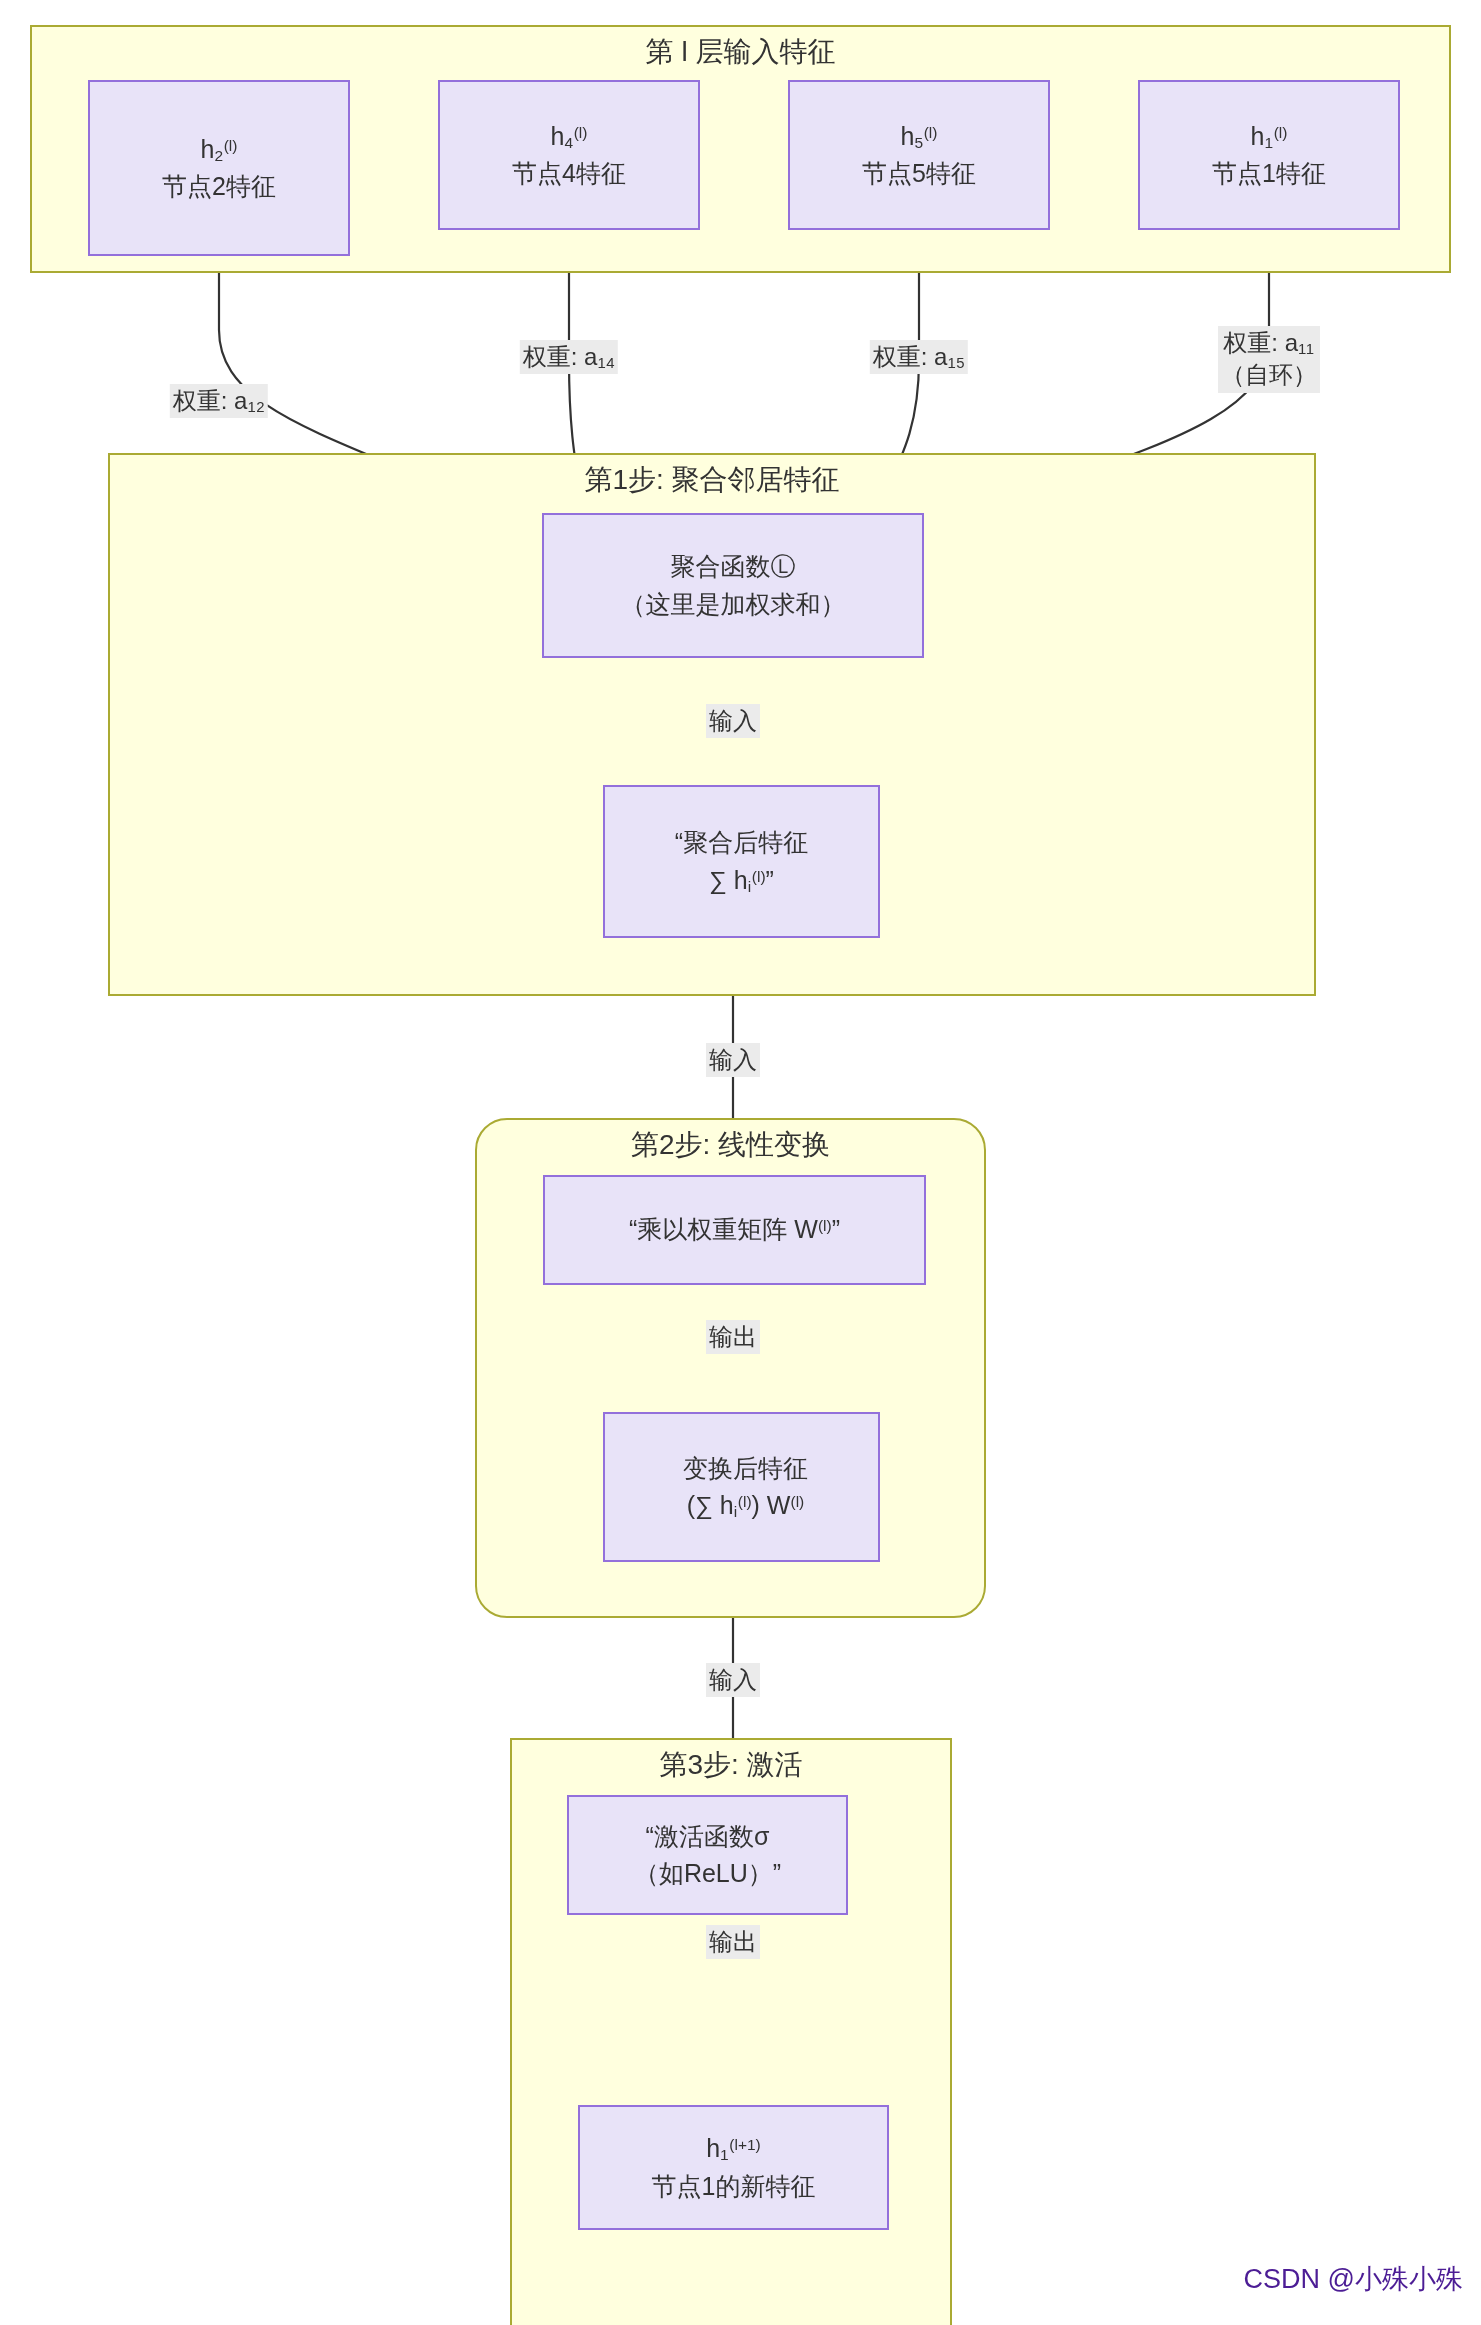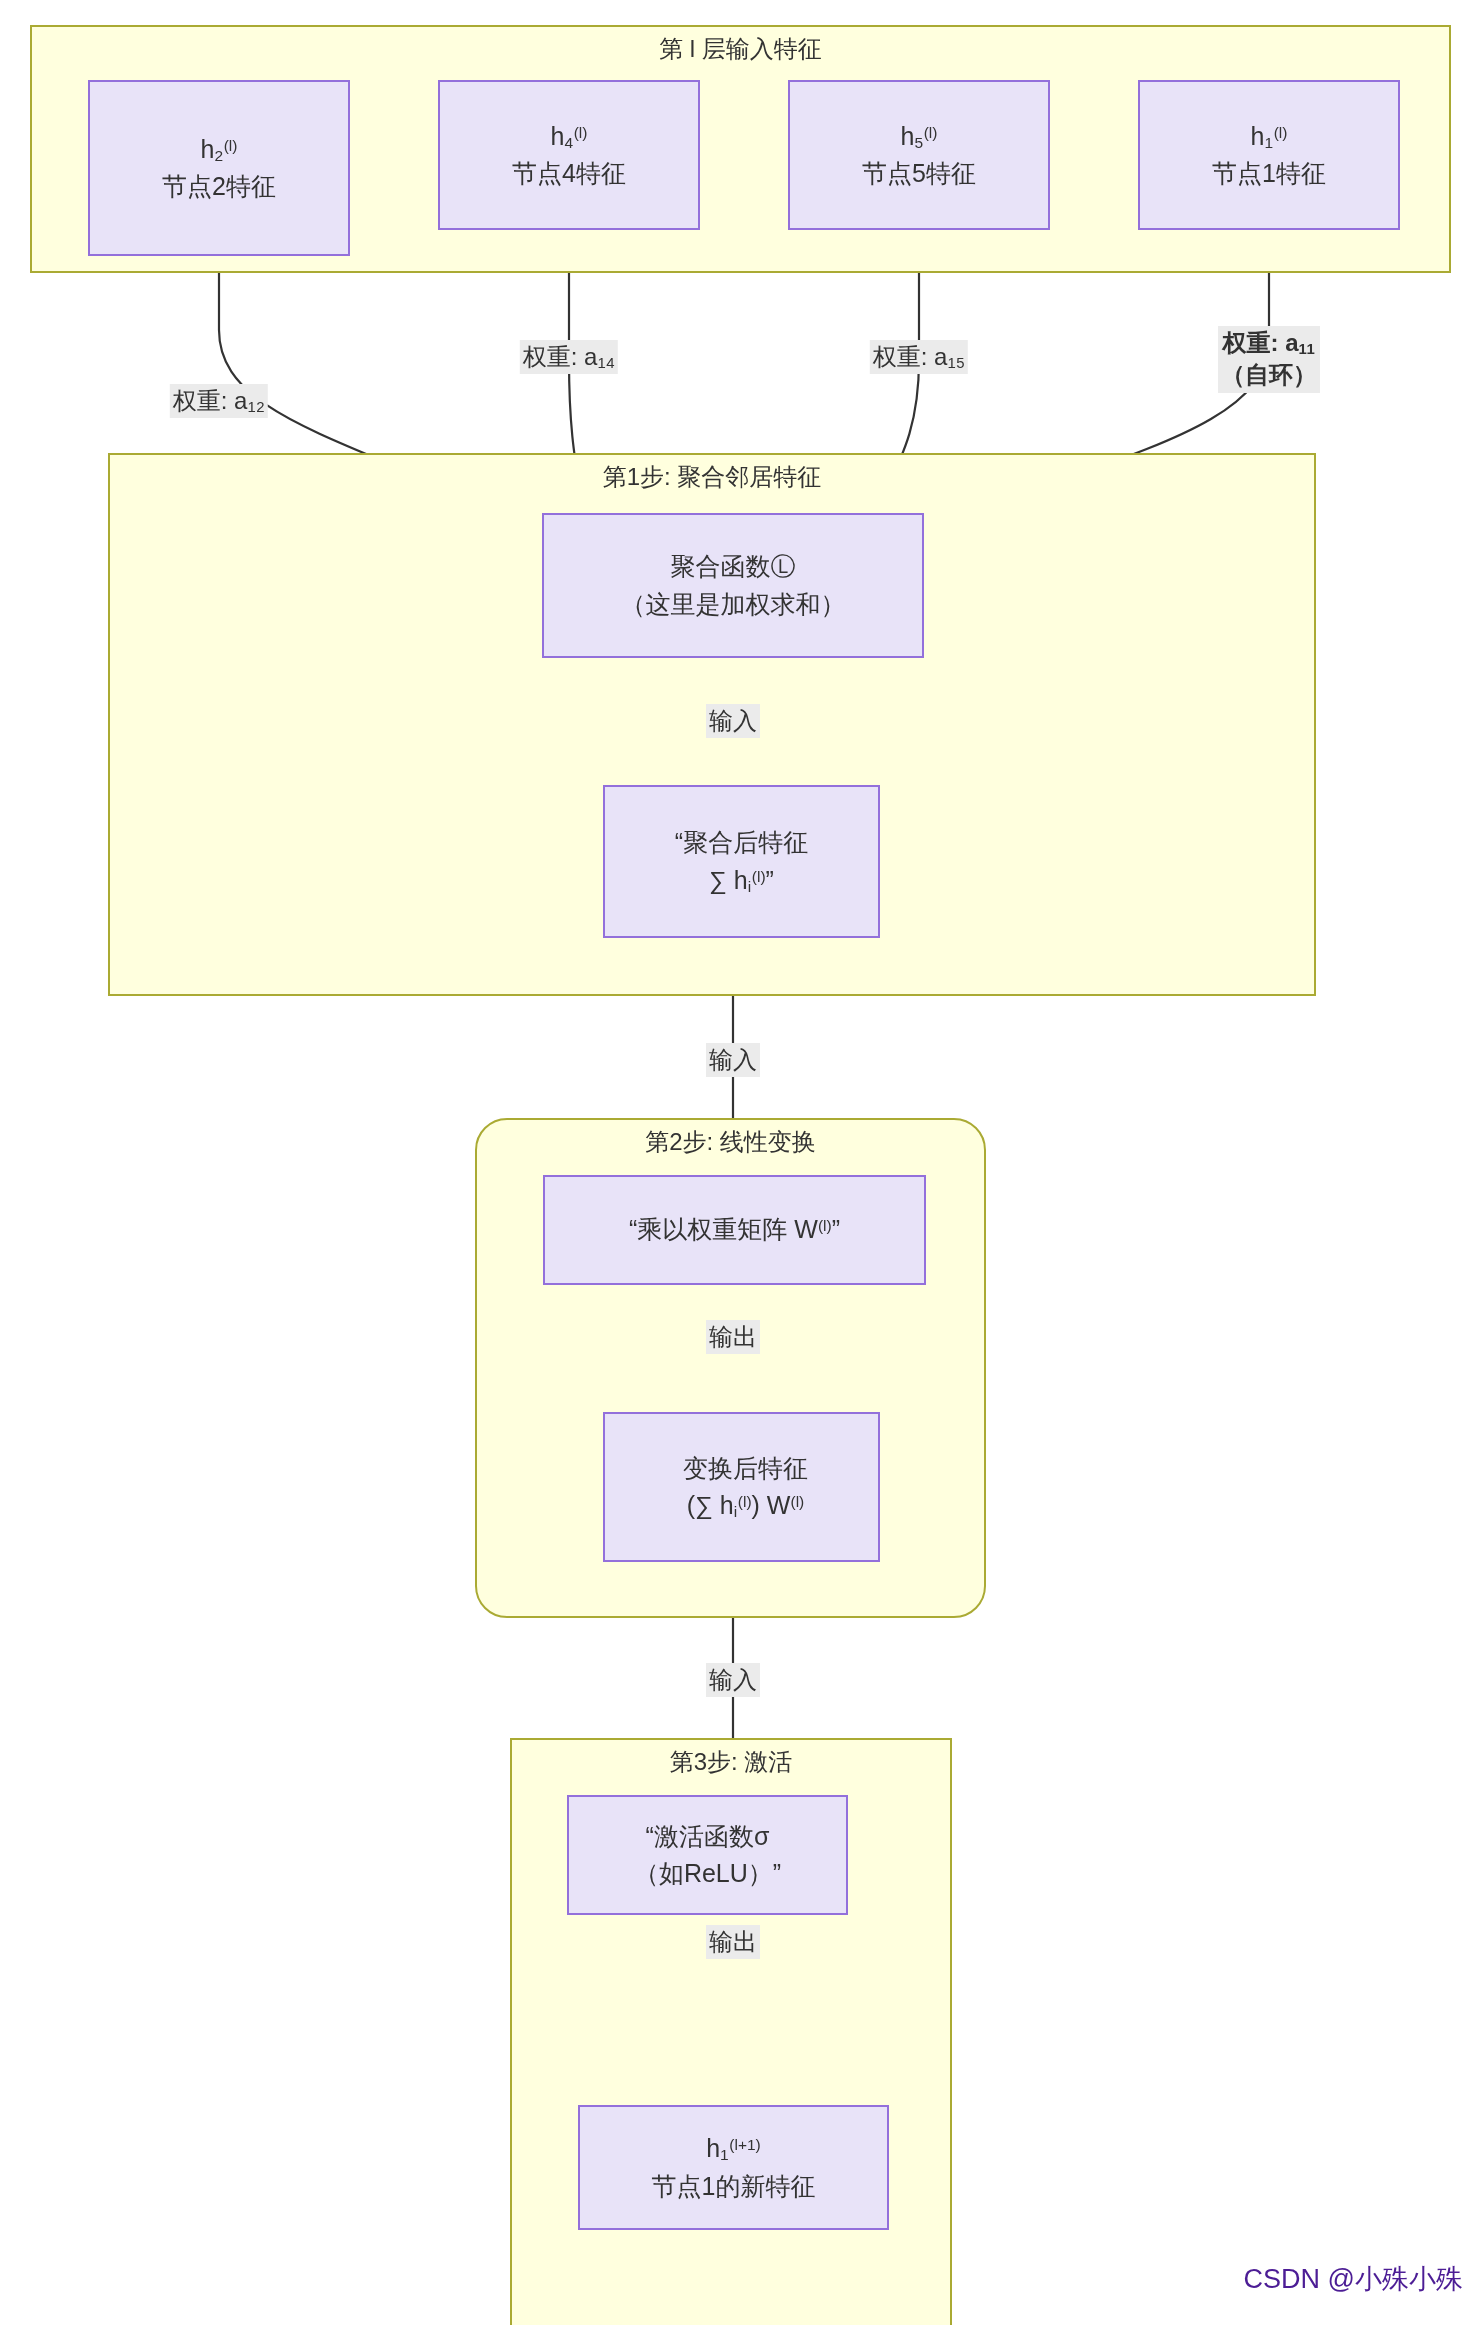--- a/index.html
+++ b/index.html
@@ -30,21 +30,21 @@
     background: #ffffde;
     border: 2px solid #aaaa33;
     box-sizing: border-box;
   }
   .group-title {
     position: absolute;
     top: 8px;
     left: 0;
     right: 0;
     text-align: center;
-    font-size: 24px;
+    font-size: 28px;
     color: #333333;
     line-height: 1.2;
     white-space: nowrap;
   }
   .node {
     position: absolute;
     background: #e8e3f8;
     border: 2px solid #9370db;
     box-sizing: border-box;
     display: flex;
@@ -150,21 +150,21 @@
   </div>
 
   <div class="edge-label" style="left:569px; top:340px;">
     <span>权重: a</span><sub>14</sub>
   </div>
 
   <div class="edge-label" style="left:919px; top:340px;">
     <span>权重: a</span><sub>15</sub>
   </div>
 
-  <div class="edge-label" style="left:1269px; top:326px;font-weight:bold;">
+  <div class="edge-label" style="left:1269px; top:326px;">
     <div><span>权重: a</span><sub>11</sub></div>
     <div>（自环）</div>
   </div>
 
   <div class="group-box" style="left:108px; top:453px; width:1208px; height:543px;">
     <div class="group-title">第1步: 聚合邻居特征</div>
   </div>
 
   <div class="node" style="left:542px; top:513px; width:382px; height:145px;">
     <span class="l1">聚合函数Ⓛ</span>

